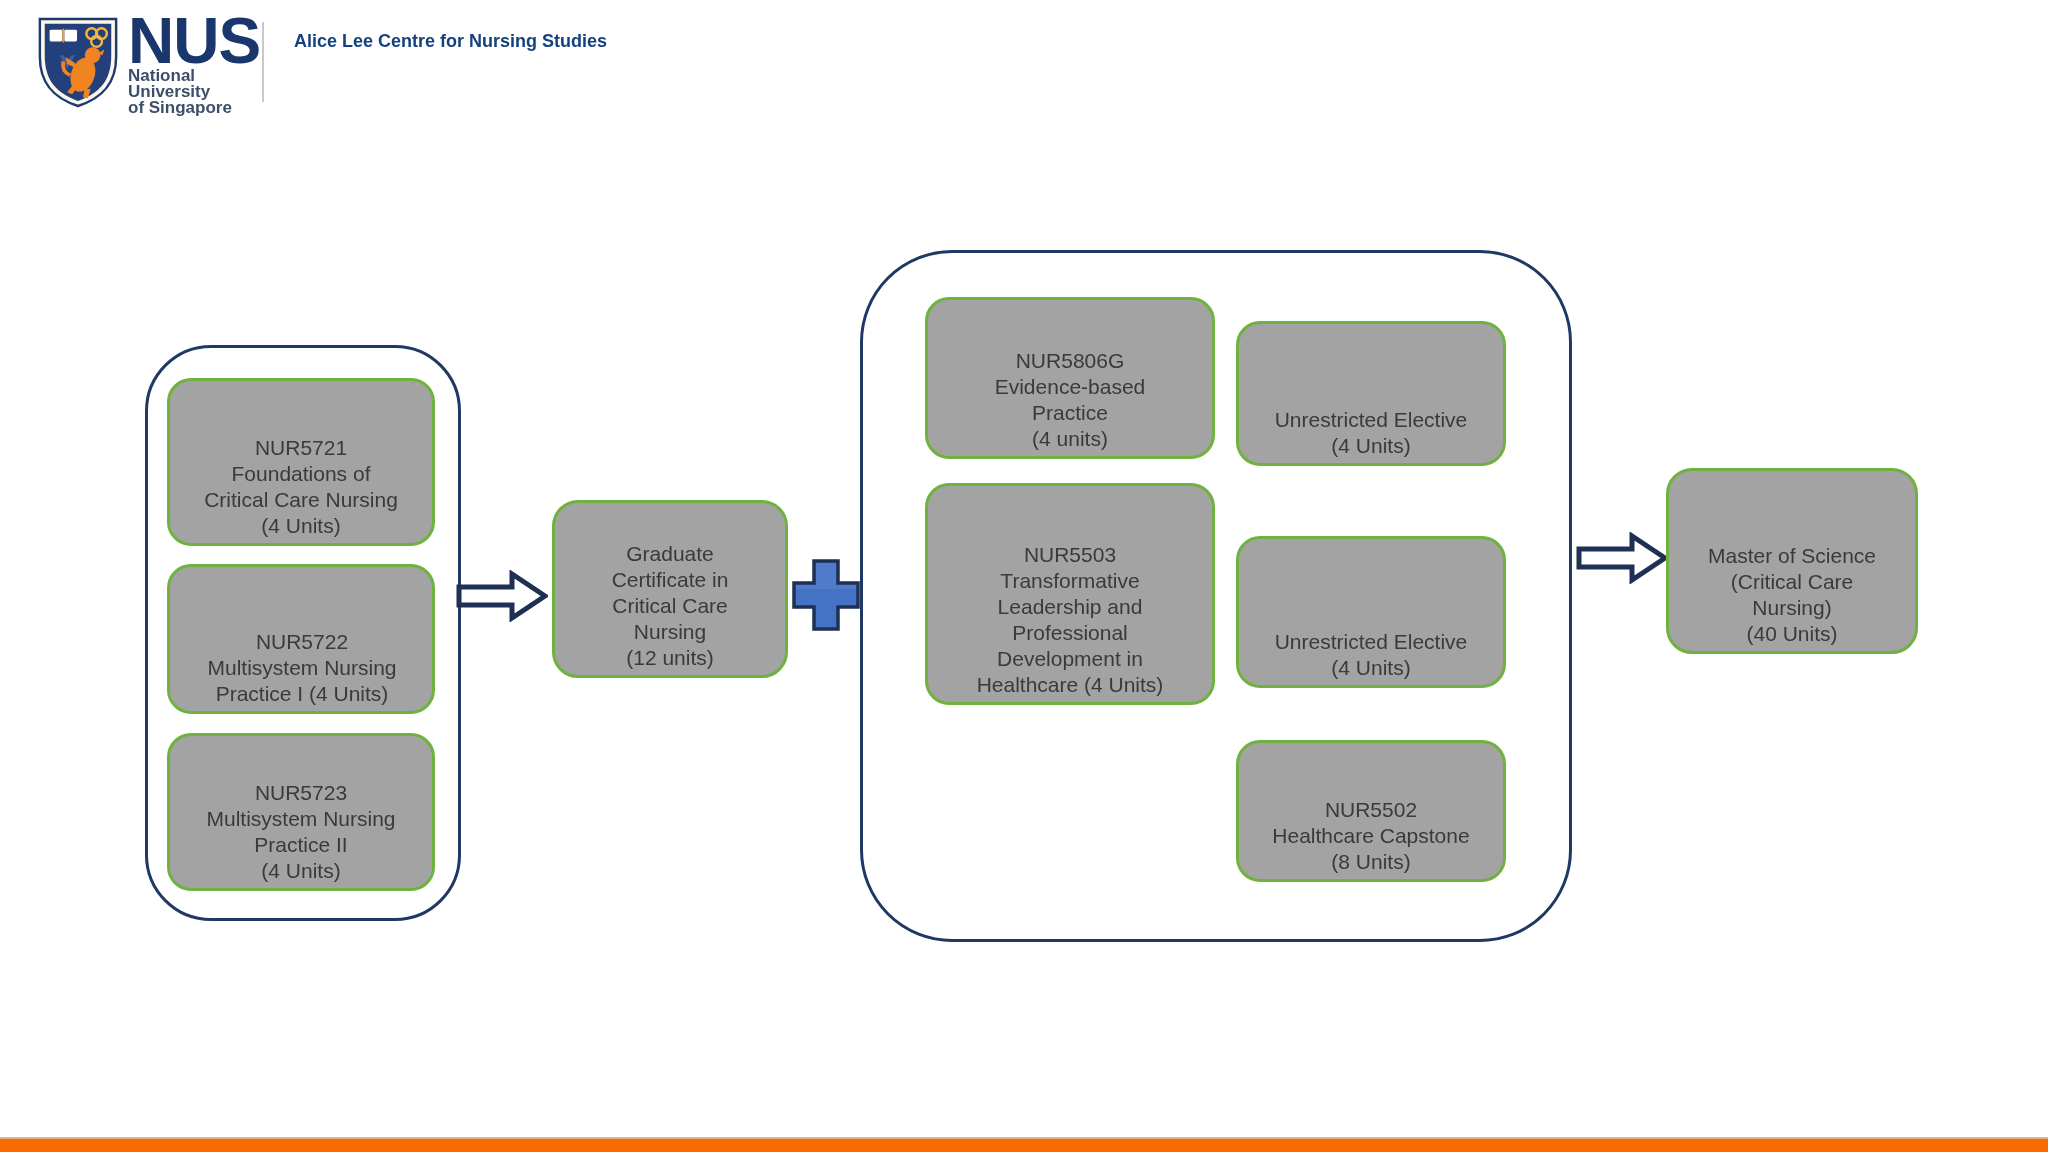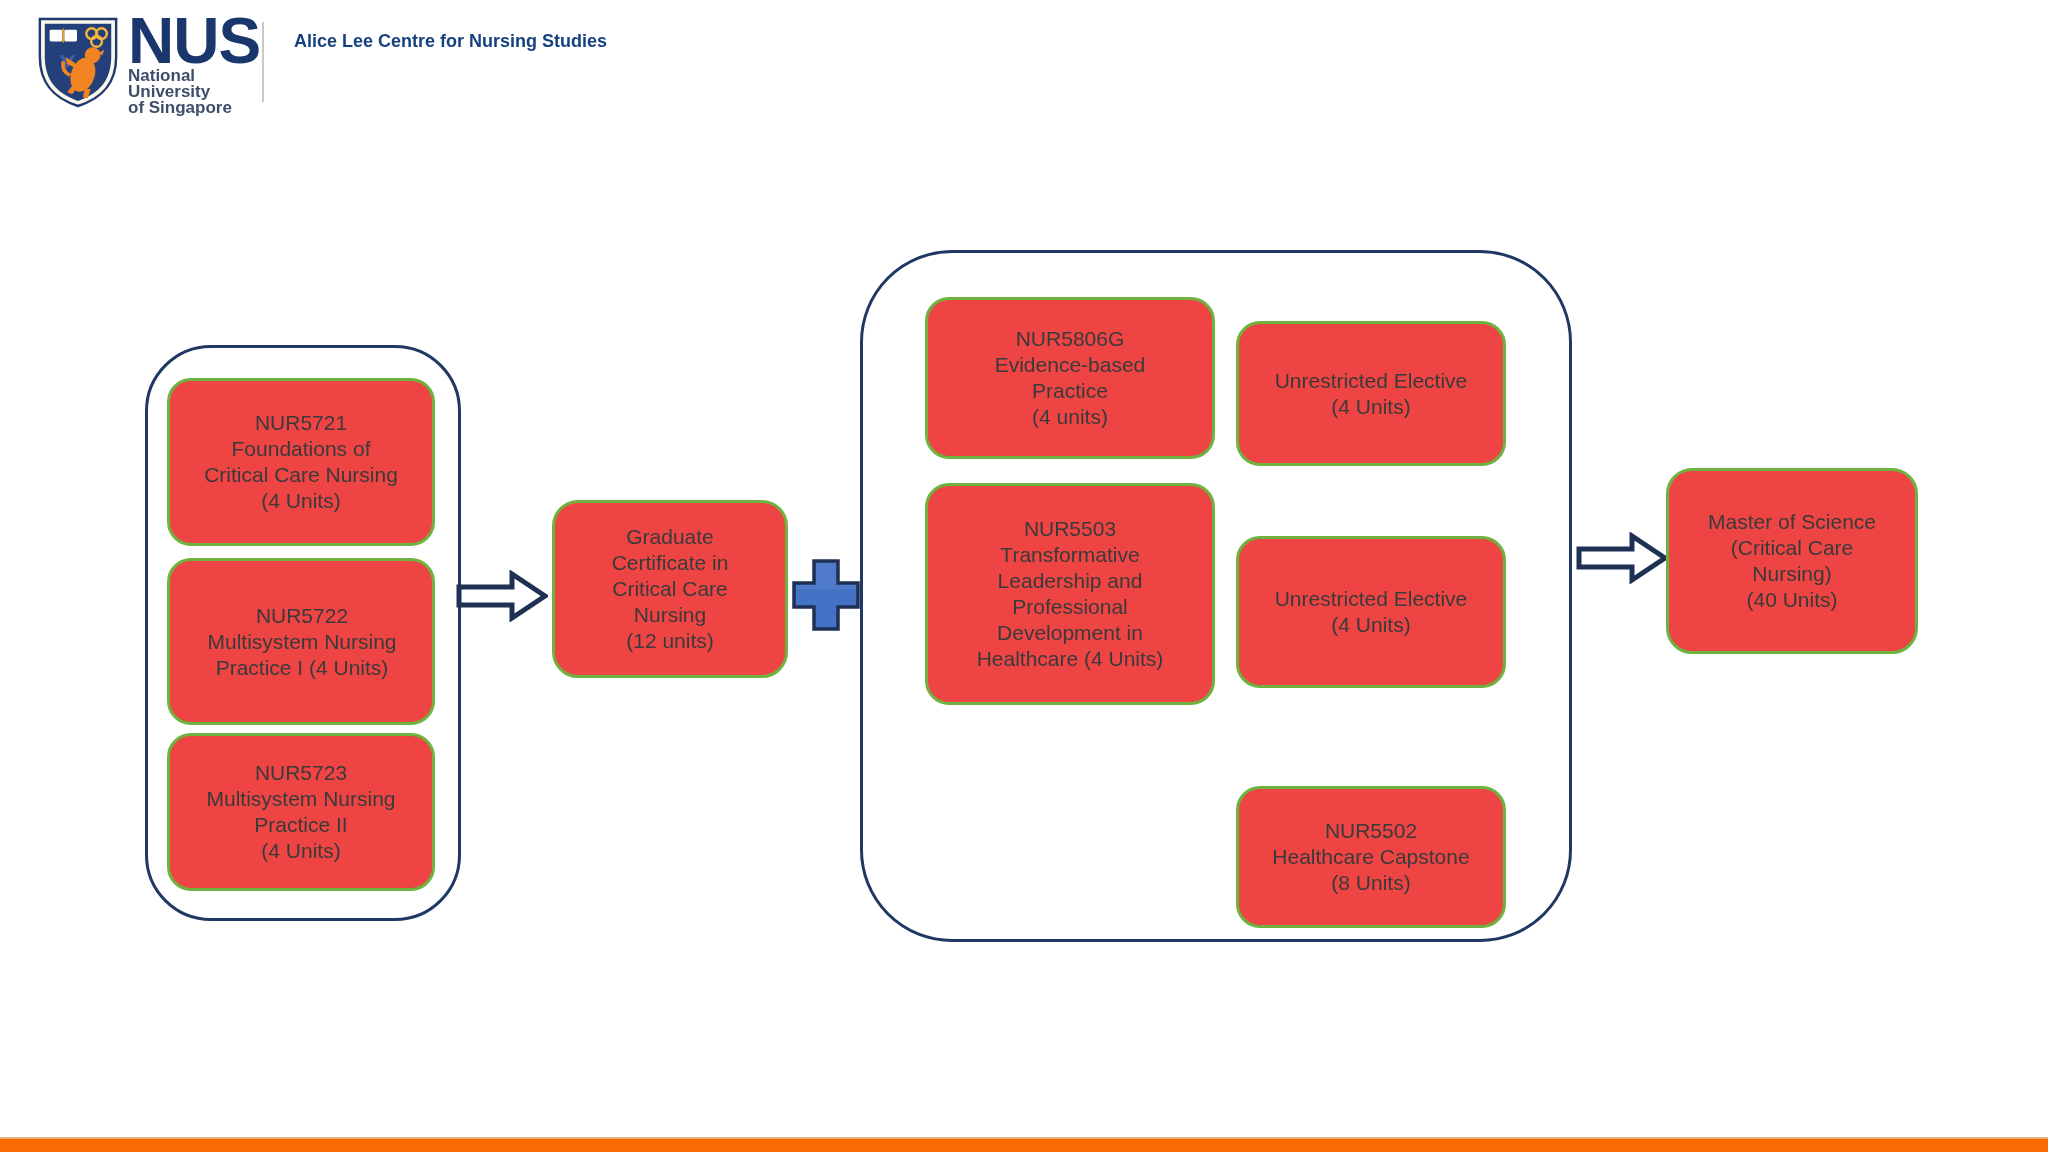--- a/index.html
+++ b/index.html
@@ -26,49 +26,49 @@
   .title-block{position:absolute;left:286px;top:26px;}
   .title-block div{
     font-size:18px;font-weight:600;color:#15427f;line-height:31px;margin-left:8px;
   }
 
   
   .group{
     position:absolute;border:3px solid #1f3864;background:#ffffff;
   }
   .course-box{
-    position:absolute;border:3.5px solid #6fb23f;border-radius:24px;background:#ef4444;
-    display:flex;align-items:center;justify-content:center;text-align:center;
+    position:absolute;border:3.5px solid #6fb23f;border-radius:24px;background:#a3a3a3;
+    display:flex;align-items:flex-end;justify-content:center;text-align:center;
     padding:4px 8px;box-sizing:border-box;
   }
   .lines{white-space:pre-line;font-size:21px;line-height:26px;color:#3a3a3a;}
 
   .left-group{
     left:145px;top:345px;width:310px;height:570px;border-radius:66px;
   }
   .left-group .course-box{left:19px;width:268px;}
   .lg-b1{top:30px;height:168px;}
-  .lg-b2{top:210px;height:167px;padding-left:10px;}
+  .lg-b2{top:216px;height:150px;padding-left:10px;}
   .lg-b3{top:385px;height:158px;}
 
   .cert-box{
     left:552px;top:500px;width:236px;height:178px;border-radius:26px;
   }
 
   .mid-group{
     left:860px;top:250px;width:706px;height:686px;border-radius:92px;
   }
   .mg-c1{left:62px;width:290px;}
   .mg-c2{left:373px;width:270px;}
   .mg-c1r1{top:44px;height:162px;}
   .mg-c2r1{top:68px;height:145px;}
   .mg-c1r2{top:230px;height:222px;}
   .mg-c2r2{top:283px;height:152px;}
   .mg-c1r3{top:472px;height:186px;}
-  .mg-c2r3{top:487px;height:142px;margin-top:46px;}
+  .mg-c2r3{top:487px;height:142px;}
 
   .master-box{
     left:1666px;top:468px;width:252px;height:186px;border-radius:26px;
   }
 
   .arrow{position:absolute;width:92px;height:52px;}
   .arrow1{left:456px;top:570px;}
   .arrow2{left:1576px;top:532px;}
   .plus{position:absolute;left:790px;top:556px;width:72px;height:78px;}
 

